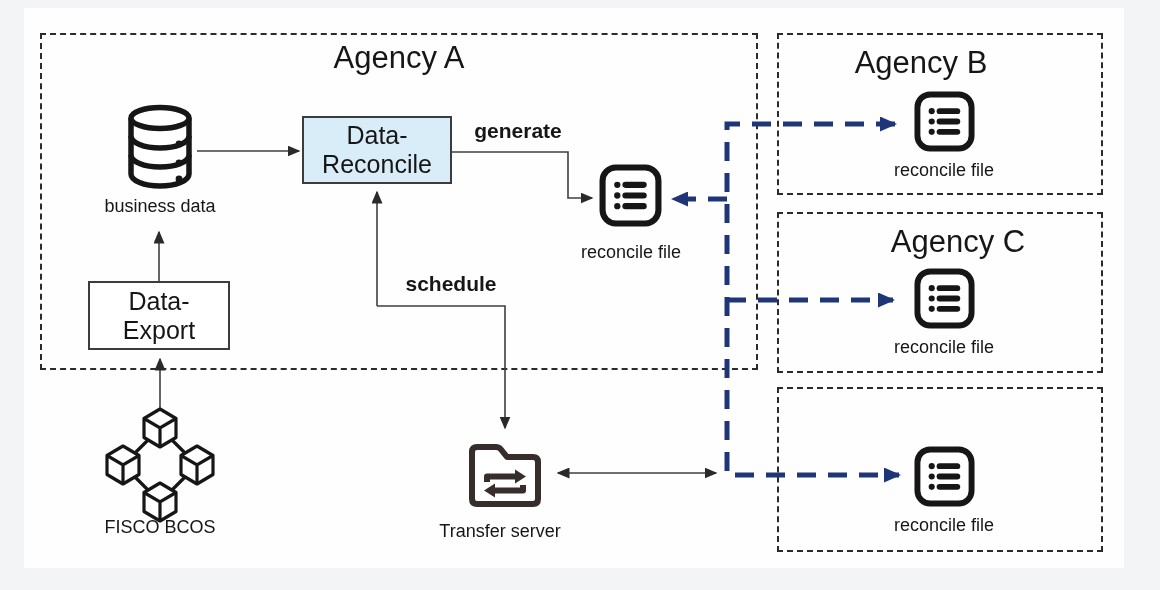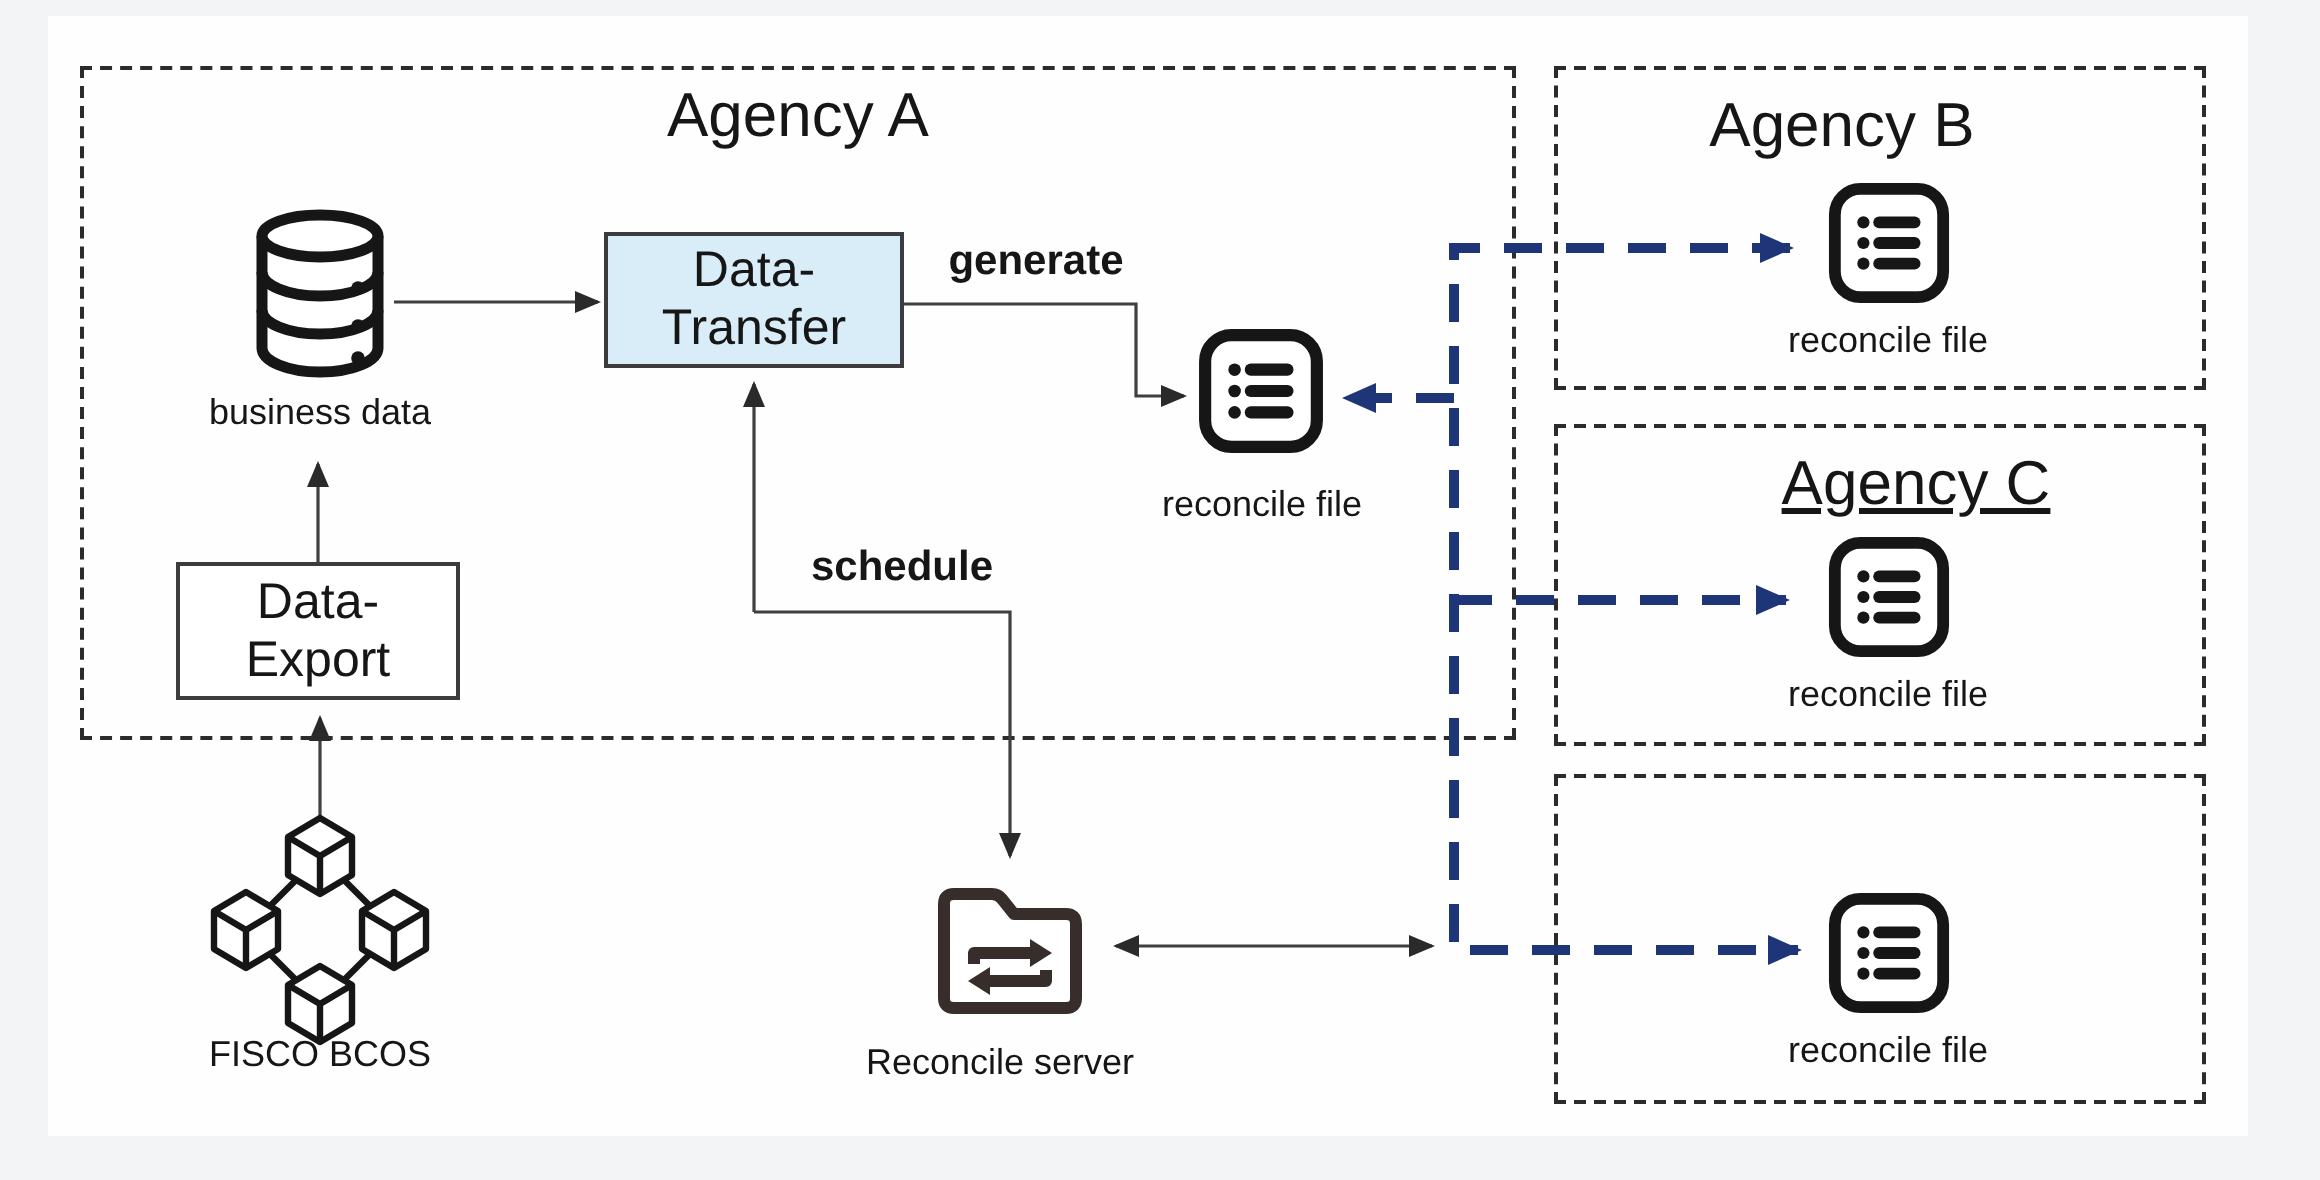--- a/index.html
+++ b/index.html
@@ -23,21 +23,21 @@
 <div id="stage">
   <div class="paper"></div>
 
   <div class="dashed-box" style="left:40px; top:33px; width:718px; height:337px;"></div>
   <div class="dashed-box" style="left:777px; top:33px; width:326px; height:162px;"></div>
   <div class="dashed-box" style="left:777px; top:212px; width:326px; height:161px;"></div>
   <div class="dashed-box" style="left:777px; top:387px; width:326px; height:165px;"></div>
 
   <div class="box-title" style="left:40px; top:40px; width:718px;">Agency A</div>
   <div class="box-title" style="left:777px; top:45px; width:288px;">Agency B</div>
-  <div class="box-title" style="left:777px; top:224px; width:362px;text-decoration:underline;">Agency C</div>
+  <div class="box-title" style="left:777px; top:224px; width:362px;">Agency C</div>
 
   <svg id="connector-layer" width="1160" height="590" viewBox="0 0 1160 590">
     <defs>
       <marker id="mk-black" markerUnits="userSpaceOnUse" markerWidth="13" markerHeight="11" refX="11.5" refY="5.5" orient="auto-start-reverse">
         <path d="M0,0 L13,5.5 L0,11 Z" fill="#2a2a2a"></path>
       </marker>
       <marker id="mk-blue" markerUnits="userSpaceOnUse" markerWidth="17" markerHeight="15" refX="15" refY="7.5" orient="auto-start-reverse">
         <path d="M0,0 L17,7.5 L0,15 Z" fill="#1e3578"></path>
       </marker>
     </defs>
@@ -54,21 +54,21 @@
 
     <g stroke="#1e3578" stroke-width="5" fill="none" stroke-dasharray="19 12">
       <path d="M895,124 H727 V475 H899" marker-start="url(#mk-blue)" marker-end="url(#mk-blue)"></path>
       <path d="M727,300 H893" marker-end="url(#mk-blue)"></path>
       <path d="M727,199 H673" marker-end="url(#mk-blue)"></path>
     </g>
   </svg>
 
   <div id="data-reconcile-box" class="solid-box">
     <span>Data-</span>
-    <span>Transfer</span>
+    <span>Reconcile</span>
   </div>
   <div id="data-export-box" class="solid-box">
     <span>Data-</span>
     <span>Export</span>
   </div>
 
   <svg class="icon" style="left:124px; top:104px;" width="72" height="88" viewBox="0 0 72 88">
     <path d="M7,14 V70 A29,12 0 0 0 65,70 V14" fill="#ffffff" stroke="#161616" stroke-width="5.5"></path>
     <path d="M7,32 A29,12 0 0 0 65,32 M7,51 A29,12 0 0 0 65,51" fill="none" stroke="#161616" stroke-width="5.5"></path>
     <ellipse cx="36" cy="14" rx="29" ry="10.5" fill="#ffffff" stroke="#161616" stroke-width="5.5"></ellipse>
@@ -141,17 +141,17 @@
       <path d="M-16,-9.5 L0,0 L16,-9.5 M0,0 V19" fill="none" stroke="#161616" stroke-width="3.2"></path>
     </g>
   </svg>
 
   <div class="node-label" style="left:60px; top:196px;">business data</div>
   <div class="node-label" style="left:531px; top:242px;">reconcile file</div>
   <div class="node-label" style="left:844px; top:160px;">reconcile file</div>
   <div class="node-label" style="left:844px; top:337px;">reconcile file</div>
   <div class="node-label" style="left:844px; top:515px;">reconcile file</div>
   <div class="node-label" style="left:60px; top:517px;">FISCO BCOS</div>
-  <div class="node-label" style="left:400px; top:521px;">Reconcile server</div>
+  <div class="node-label" style="left:400px; top:521px;">Transfer server</div>
 
   <div class="edge-label" style="left:448px; top:119px;">generate</div>
   <div class="edge-label" style="left:381px; top:272px;">schedule</div>
 </div>
 
 </body></html>

